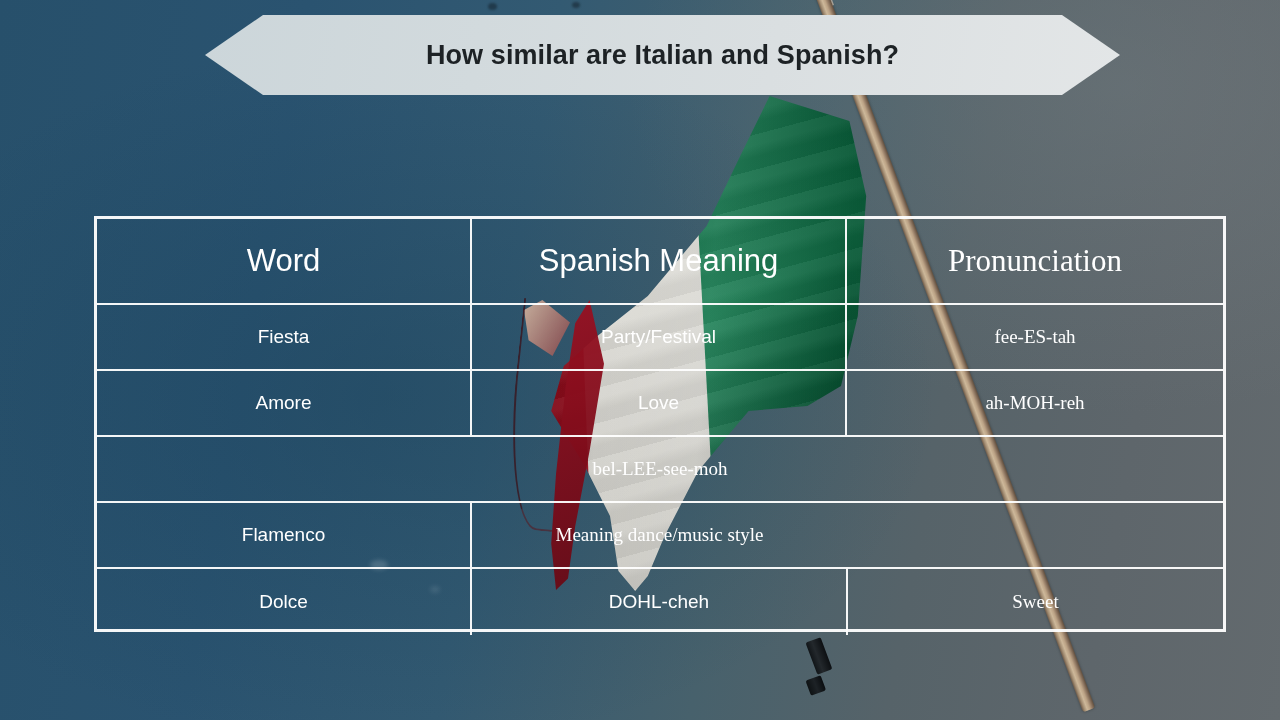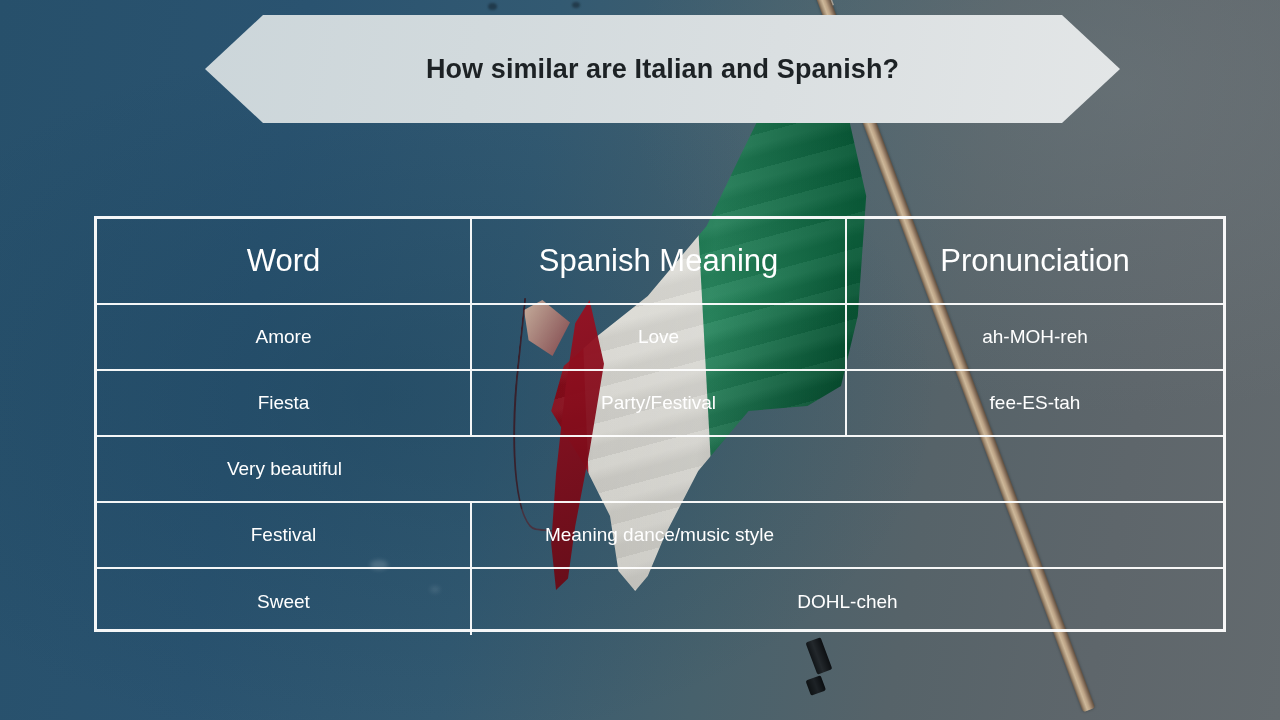--- a/index.html
+++ b/index.html
@@ -156,21 +156,21 @@
     position:absolute; left:524px; top:300px;
     width:46px; height:56px;
     background:linear-gradient(120deg, rgba(225,190,165,.85), rgba(180,60,55,.6));
     clip-path:polygon(0% 18%, 40% 0%, 100% 40%, 62% 100%, 10% 72%);
     filter:blur(.4px);
   }
 
   
   .banner {
     position:absolute; left:205px; top:15px;
-    width:915px; height:108px;
+    width:915px; height:80px;
     background:linear-gradient(100deg, #ccd6da 0%, #d2dadd 30%, #dadfe1 62%, #e3e6e7 100%);
     clip-path: polygon(0% 50%, 58px 0%, calc(100% - 58px) 0%, 100% 50%, calc(100% - 58px) 100%, 58px 100%);
     display:flex; align-items:center; justify-content:center;
   }
   .banner-title {
     font-size:27px; font-weight:bold; color:#1d2225;
     letter-spacing:.1px; text-align:center;
   }
 
   
@@ -186,21 +186,21 @@
   }
   .trow:last-child { border-bottom:none; }
   .trow.head { height:86px; }
   .trow.body { height:66px; }
   .tcell {
     display:flex; align-items:center; justify-content:center;
     border-right:2px solid rgba(255,255,255,.95);
     color:#ffffff; text-align:center;
     overflow:hidden; white-space:nowrap;
   }
-  .tcell:last-child { border-right:none; }
+  .tcell:last-child { border-right:none;font-family:Liberation Serif, serif; }
   .c0 { flex:0 0 375px; }
   .c1 { flex:0 0 375px; }
   .c2 { flex:1 1 auto; }
   .trow.head .tcell { font-size:31px; font-weight:400; }
   .trow.body .tcell { font-size:19px; font-weight:400; }
 </style>
 </head>
 <body>
 
 <div id="stage">
@@ -234,39 +234,40 @@
   </div>
 
   <div class="tbl">
     <div class="trow head">
       <div class="tcell c0">Word</div>
       <div class="tcell c1">Spanish Meaning</div>
       <div class="tcell c2">Pronunciation</div>
     </div>
 
     <div class="trow body">
+      <div class="tcell c0">Fiesta</div>
+      <div class="tcell c1">Party/Festival</div>
+      <div class="tcell c2">fee-ES-tah</div>
+    </div>
+
+    <div class="trow body">
       <div class="tcell c0">Amore</div>
       <div class="tcell c1">Love</div>
       <div class="tcell c2">ah-MOH-reh</div>
     </div>
 
     <div class="trow body">
-      <div class="tcell c0">Fiesta</div>
-      <div class="tcell c1">Party/Festival</div>
-      <div class="tcell c2">fee-ES-tah</div>
-    </div>
-
-    <div class="trow body">
-      <div class="tcell c1">Very beautiful</div>
-    </div>
-
-    <div class="trow body">
-      <div class="tcell c0">Festival</div>
+      <div class="tcell c2">bel-LEE-see-moh</div>
+    </div>
+
+    <div class="trow body">
+      <div class="tcell c0">Flamenco</div>
       <div class="tcell c1">Meaning dance/music style</div>
     </div>
 
     <div class="trow body">
+      <div class="tcell c0">Dolce</div>
+      <div class="tcell c2">DOHL-cheh</div>
       <div class="tcell c1">Sweet</div>
-      <div class="tcell c2">DOHL-cheh</div>
     </div>
   </div>
 
 </div>
 
 </body></html>

